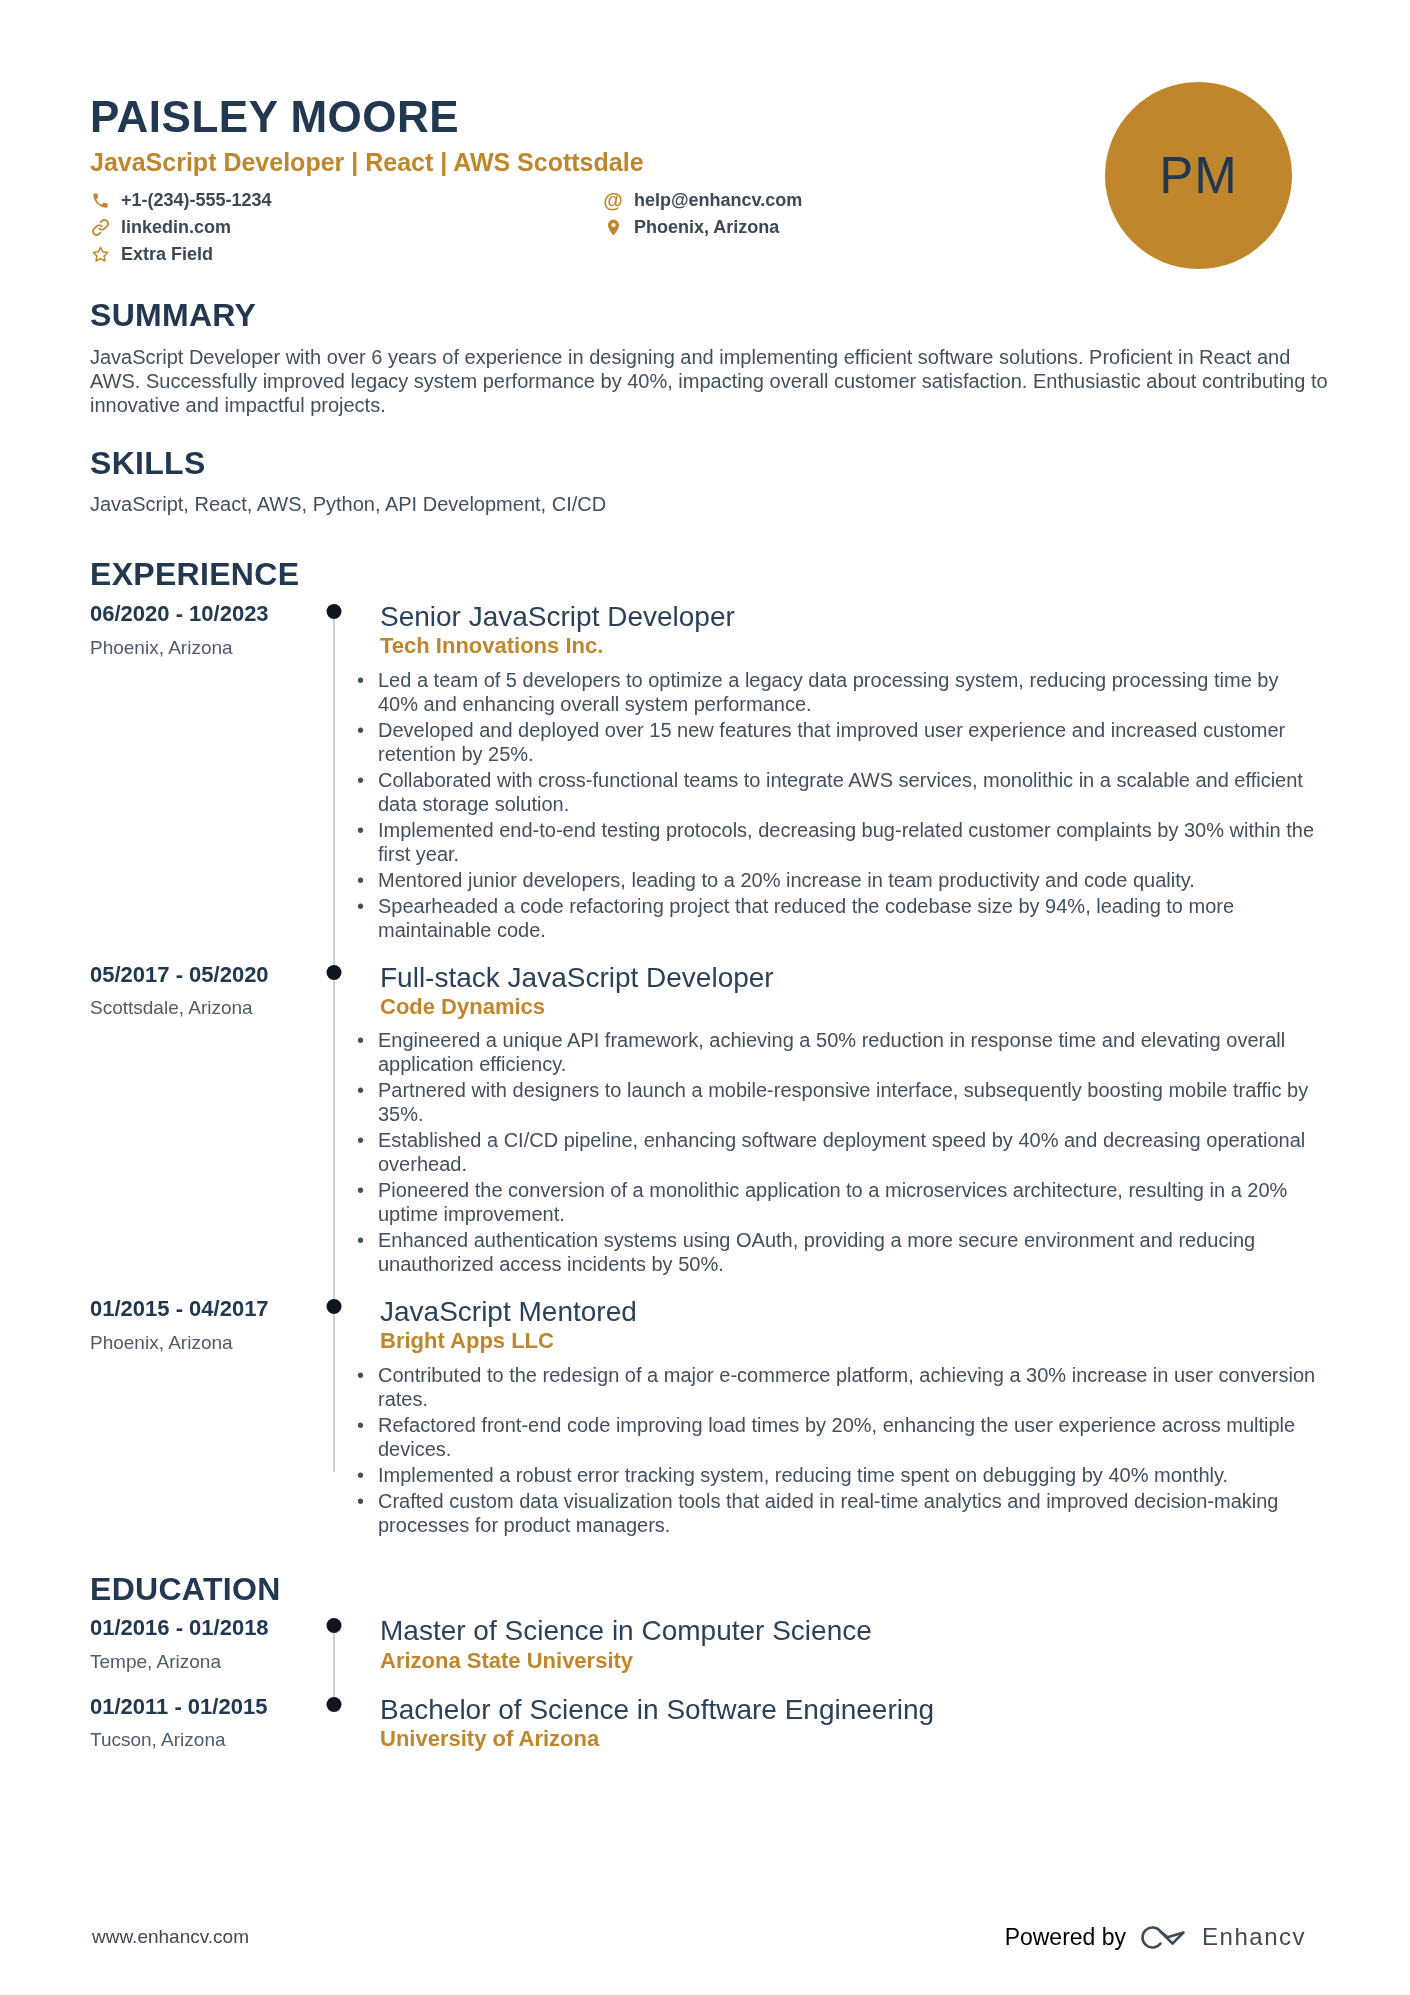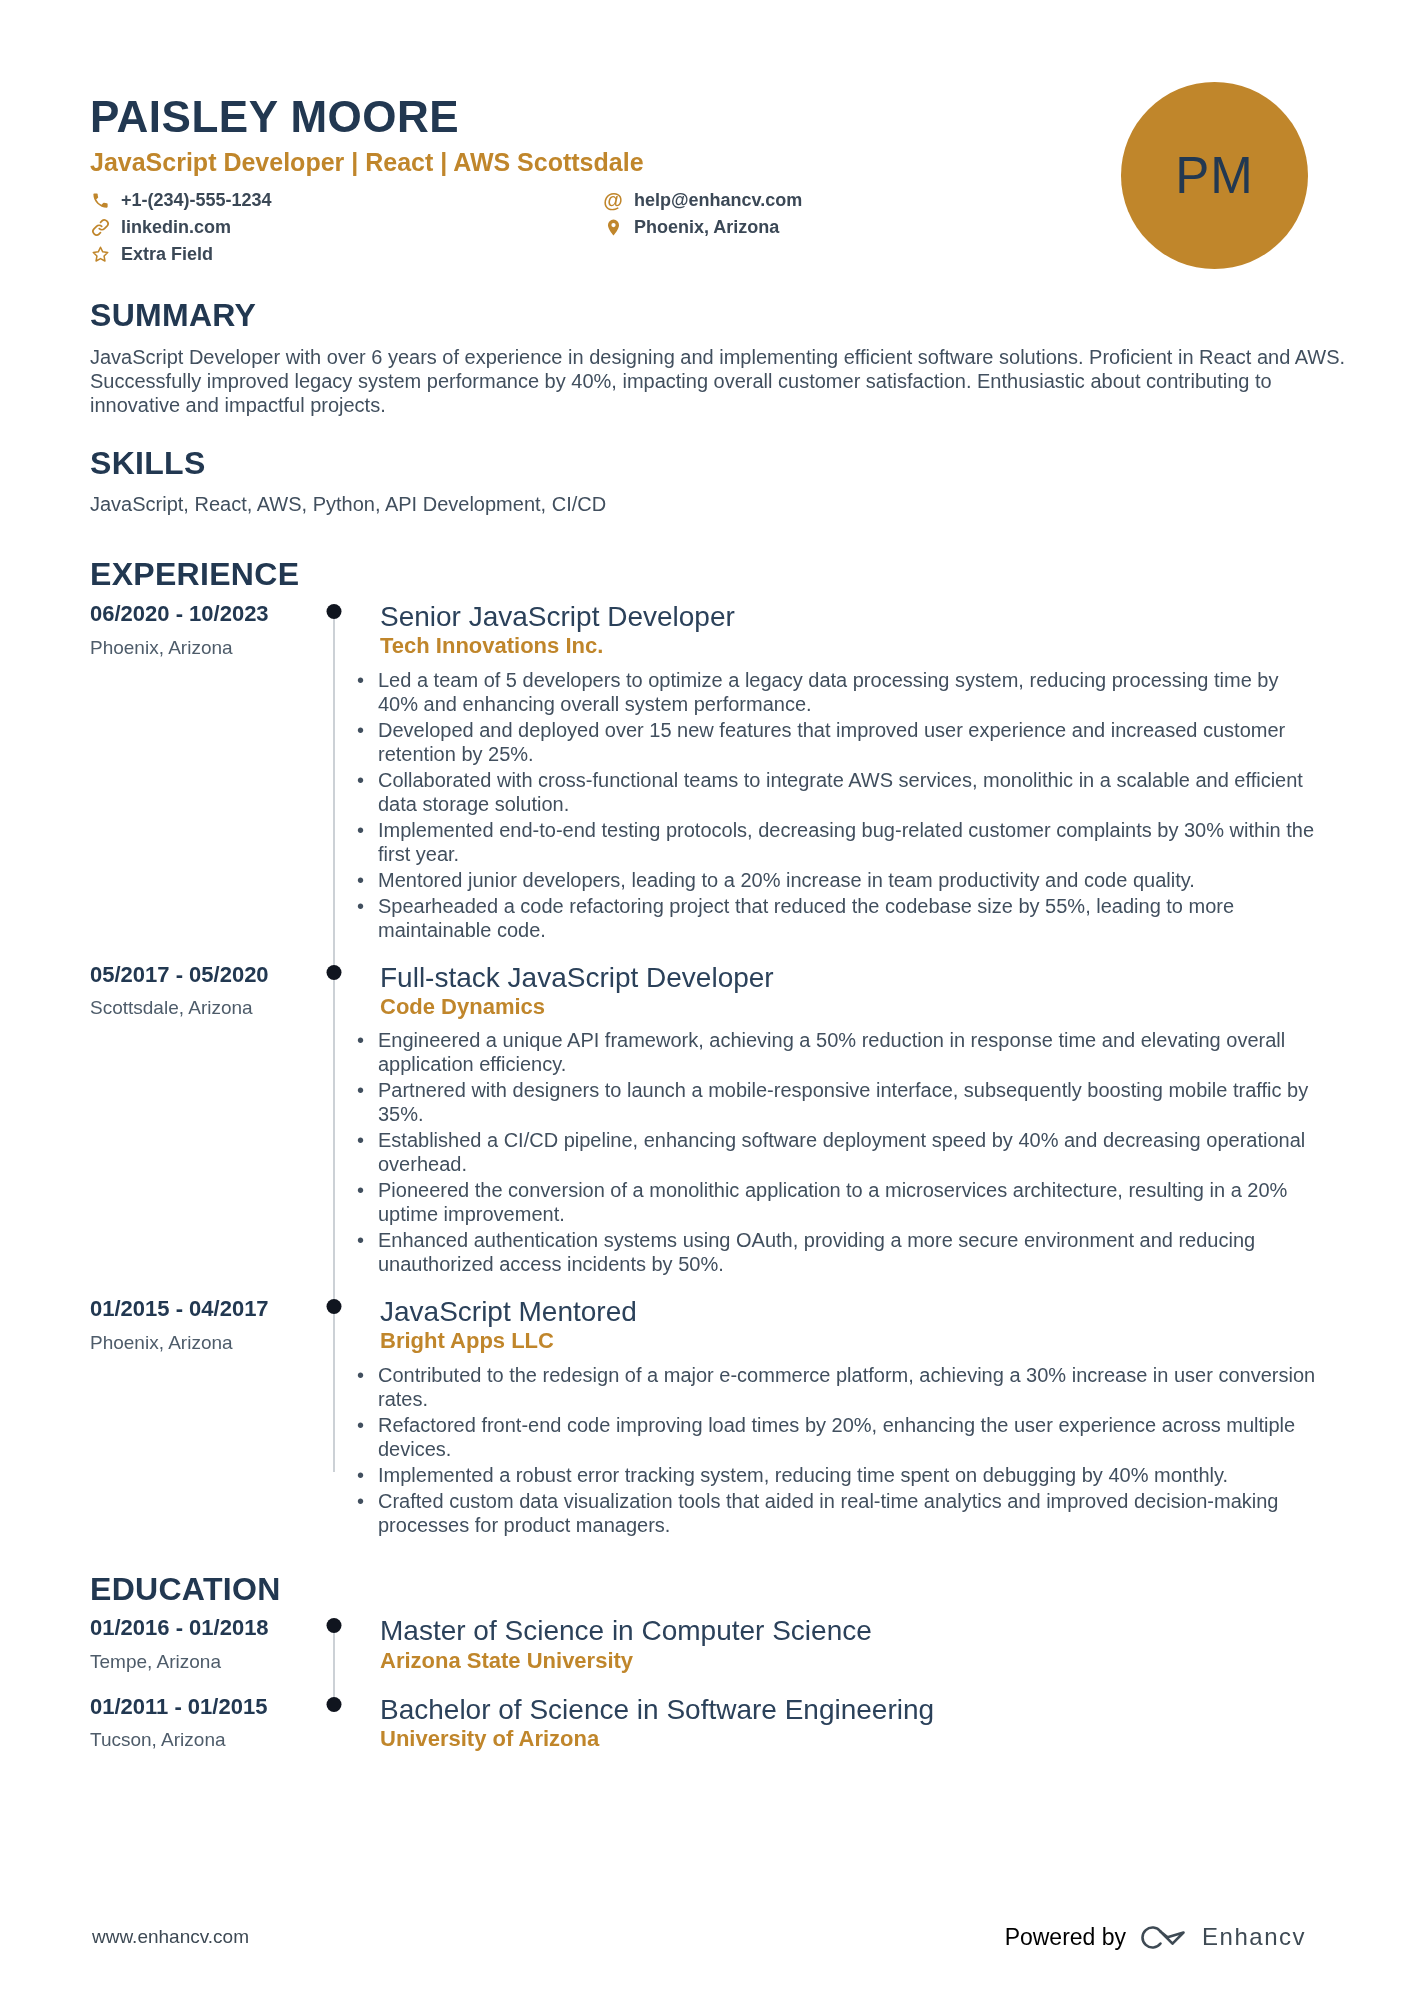--- a/index.html
+++ b/index.html
@@ -2,21 +2,21 @@
 <html><head>
 <meta charset="utf-8">
 <style>
   * { margin:0; padding:0; box-sizing:border-box; }
   html,body { background:#ffffff; }
   body {
     width:1410px; height:1995px; position:relative;
     font-family:"Liberation Sans", sans-serif;
     color:#414f5e;
   }
-  .page { padding:95px 64px 0 90px; }
+  .page { padding:95px 80px 0 90px; }
 
   
   .header { position:relative; }
   .name {
     font-size:44px; font-weight:800; letter-spacing:.5px;
     color:#223851; line-height:1.0;
   }
   .headline {
     margin-top:9px; font-size:25px; font-weight:700; color:#c0862b; line-height:1.15;
   }
@@ -172,21 +172,21 @@
       </div>
       <div class="entry-body">
         <div class="role">Senior JavaScript Developer</div>
         <div class="company">Tech Innovations Inc.</div>
         <ul class="bullets">
           <li>Led a team of 5 developers to optimize a legacy data processing system, reducing processing time by 40% and enhancing overall system performance.</li>
           <li>Developed and deployed over 15 new features that improved user experience and increased customer retention by 25%.</li>
           <li>Collaborated with cross-functional teams to integrate AWS services, monolithic in a scalable and efficient data storage solution.</li>
           <li>Implemented end-to-end testing protocols, decreasing bug-related customer complaints by 30% within the first year.</li>
           <li>Mentored junior developers, leading to a 20% increase in team productivity and code quality.</li>
-          <li>Spearheaded a code refactoring project that reduced the codebase size by 55%, leading to more maintainable code.</li>
+          <li>Spearheaded a code refactoring project that reduced the codebase size by 94%, leading to more maintainable code.</li>
         </ul>
       </div>
     </div>
 
     <div class="entry">
       <div>
         <div class="dates">05/2017 - 05/2020</div>
         <div class="location">Scottsdale, Arizona</div>
       </div>
       <div class="timeline">

